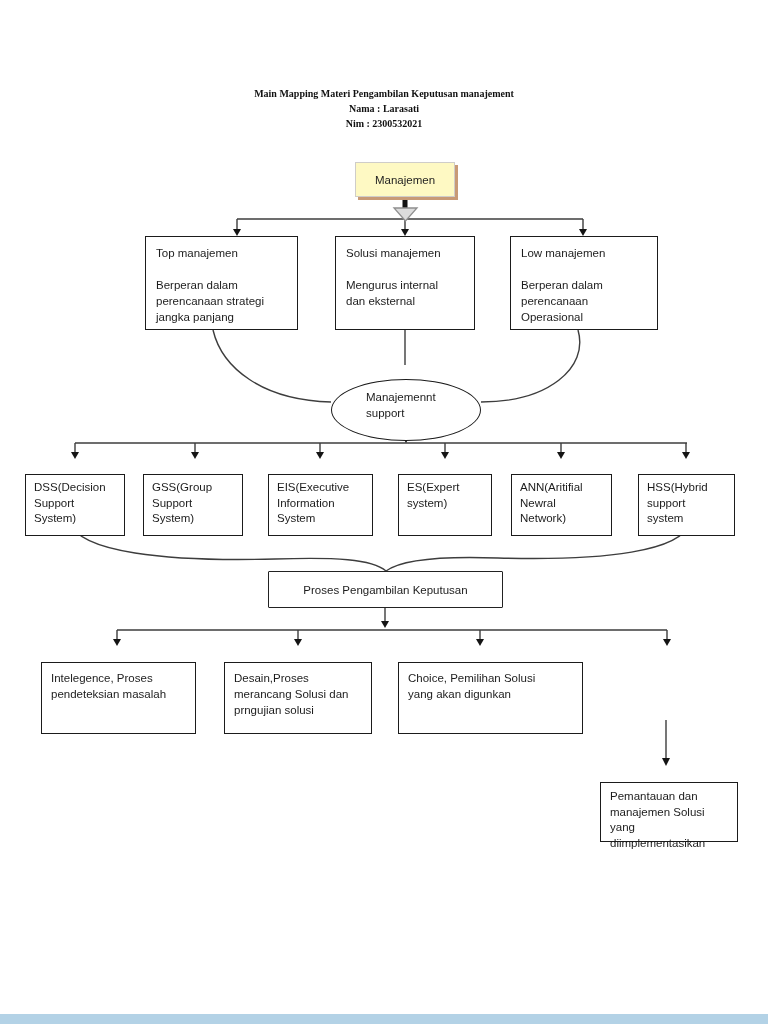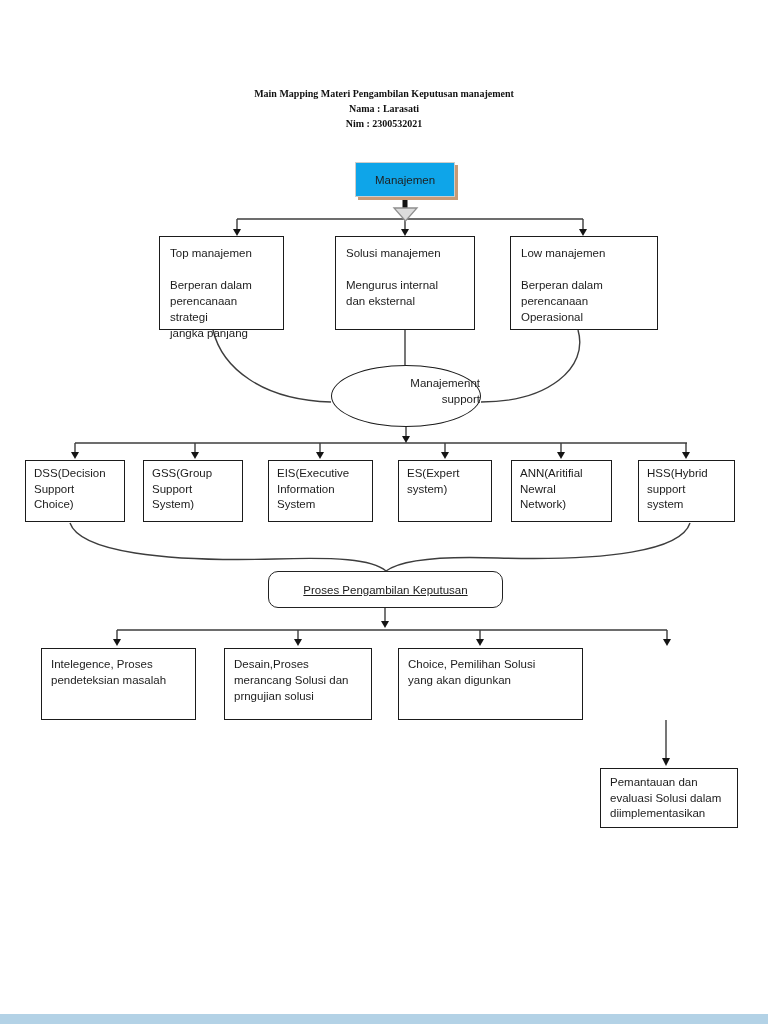--- a/index.html
+++ b/index.html
@@ -32,49 +32,48 @@
   }
   .node {
     position: absolute;
     z-index: 2;
     background: #ffffff;
     font-size: 11.5px;
     line-height: 16px;
     color: #1c1c1c;
   }
   .box { border: 1.6px solid #1b1b1b; }
-  .pre { white-space: pre-line; }
+  .pre { white-space: pre-line; margin-top: 14px; }
   .root-box {
     position: absolute;
     left: 355px; top: 162px;
     width: 100px; height: 35px;
-    background: #0ea5e9;
+    background: #fef9c3;
     border: 1px solid #cfcdc9;
     box-shadow: 3px 3px 0 0 #c89a76;
     display: flex; align-items: center; justify-content: center;
     font-size: 11.5px;
     z-index: 2;
   }
   .lvl1 { top: 236px; height: 94px; padding: 8px 10px; }
   .lvl1 .bt { margin-bottom: 16px; }
   .ellipse {
     left: 331px; top: 365px;
     width: 150px; height: 62px;
     border: 1.6px solid #1b1b1b;
     border-radius: 50%;
     padding: 9px 0 0 34px;
-    text-align: right;
   }
   .sys { top: 460px; height: 62px; padding: 5px 8px; line-height: 15.5px; }
   .process {
     left: 268px; top: 571px;
     width: 235px; height: 37px;
     border: 1.6px solid #222;
-    border-radius: 10px;
-    display: flex; align-items: center; justify-content: center; text-decoration: underline;
+    border-radius: 1px;
+    display: flex; align-items: center; justify-content: center;
   }
   .step { top: 648px; height: 72px; padding: 7px 9px; }
   .monitor { left: 600px; top: 768px; width: 138px; height: 60px; padding: 6px 9px; line-height: 15.5px; }
   .bottom-bar {
     position: absolute;
     left: 0; top: 1014px;
     width: 768px; height: 10px;
     background: #b3d2e6;
     z-index: 2;
   }
@@ -138,21 +137,21 @@
   <div class="title-block">
     <div>Main Mapping Materi Pengambilan Keputusan manajement</div>
     <div>Nama : Larasati</div>
     <div>Nim : 2300532021</div>
   </div>
 
   <div class="root-box">
     <span>Manajemen</span>
   </div>
 
-  <div class="node box lvl1" style="left:159px;width:125px">
+  <div class="node box lvl1" style="left:145px;width:153px">
     <div class="bt">Top manajemen</div>
     <div class="bd pre">Berperan dalam
 perencanaan strategi
 jangka panjang</div>
   </div>
   <div class="node box lvl1" style="left:335px;width:140px">
     <div class="bt">Solusi manajemen</div>
     <div class="bd pre">Mengurus internal
 dan eksternal</div>
   </div>
@@ -161,21 +160,21 @@
     <div class="bd pre">Berperan dalam
 perencanaan
 Operasional</div>
   </div>
 
   <div class="node ellipse pre">Manajemennt
 support</div>
 
   <div class="node box sys pre" style="left:25px;width:100px">DSS(Decision
 Support
-Choice)</div>
+System)</div>
   <div class="node box sys pre" style="left:143px;width:100px">GSS(Group
 Support
 System)</div>
   <div class="node box sys pre" style="left:268px;width:105px">EIS(Executive
 Information
 System</div>
   <div class="node box sys pre" style="left:398px;width:94px">ES(Expert
 system)</div>
   <div class="node box sys pre" style="left:511px;width:101px">ANN(Aritifial
 Newral
@@ -190,18 +189,18 @@
 
   <div class="node box step pre" style="left:41px;width:155px">Intelegence, Proses
 pendeteksian masalah</div>
   <div class="node box step pre" style="left:224px;width:148px">Desain,Proses
 merancang Solusi dan
 prngujian solusi</div>
   <div class="node box step pre" style="left:398px;width:185px">Choice, Pemilihan Solusi
 yang akan digunkan</div>
 
   <div class="node box monitor pre">Pemantauan dan
-evaluasi Solusi dalam
+manajemen Solusi yang
 diimplementasikan</div>
 
   <div class="bottom-bar"></div>
 
 </div>
 
 </body></html>

